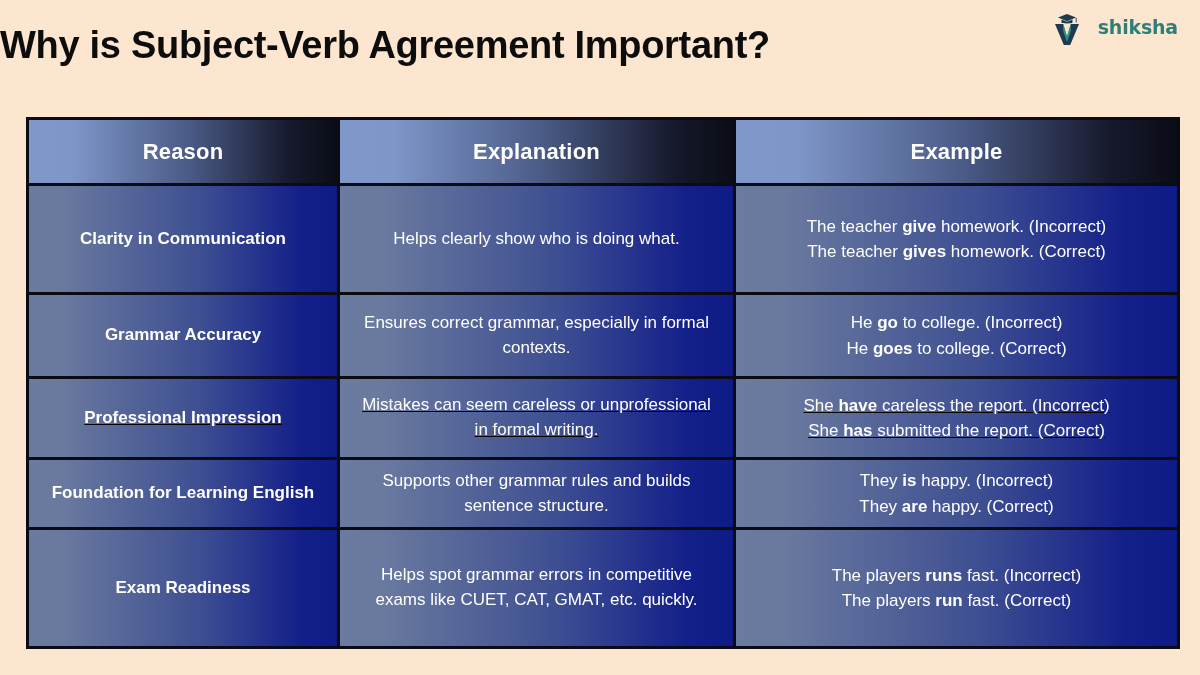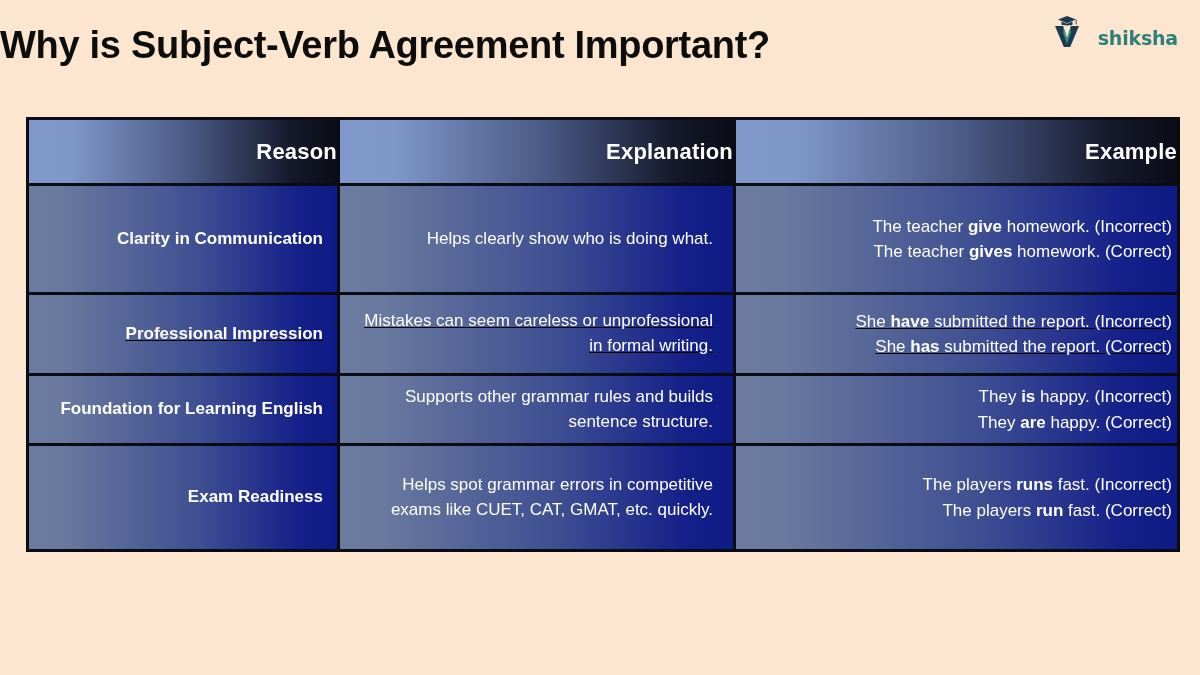--- a/index.html
+++ b/index.html
@@ -14,21 +14,21 @@
     overflow: hidden;
     position: relative;
   }
 
   
   .logo {
     position: absolute;
     top: 12px;
     right: 22px;
     display: flex;
-    align-items: flex-end;
+    align-items: flex-start;
     gap: 16px;
     height: 36px;
   }
   .logo-mark {
     width: 30px;
     height: 34px;
     display: block;
   }
   .logo-word {
     font-family: "DejaVu Sans", sans-serif;
@@ -68,21 +68,20 @@
     width: 100%;
     table-layout: fixed;
     border: 3px solid #0b0b14;
   }
   table.grid td, table.grid th {
     padding: 0;
     vertical-align: middle;
     box-sizing: border-box;
     border-right: 3px solid #0b0b14;
     border-bottom: 3px solid #0b0b14;
-    text-align: right;
   }
   table.grid td:last-child, table.grid th:last-child { border-right: none; }
   table.grid tr:last-child td { border-bottom: none; }
 
   col.c1 { width: 311px; }
   col.c2 { width: 396px; }
   col.c3 { width: 441px; }
 
   
   .hdr {
@@ -120,21 +119,21 @@
     font-weight: normal;
     line-height: 1.5;
     padding: 8px 5px;
   }
   .cell b { font-weight: bold; }
 
   .r-h1 { height: 109px; }
   .r-h2 { height: 84px; }
   .r-h3 { height: 81px; text-decoration: underline; }
   .r-h4 { height: 65px; }
-  .r-h5 { height: 103px; }
+  .r-h5 { height: 116px; }
 </style>
 </head>
 <body>
 
 <div class="logo">
   <span class="logo-mark">
     <svg viewBox="0 0 30 34" width="30" height="34" aria-hidden="true">
 
       <path d="M15 2 L24 5.6 L15 9.2 L6 5.6 Z" fill="#1d3a4f"></path>
       <path d="M9.5 7.4 L9.5 10.6 C9.5 11.8 20.5 11.8 20.5 10.6 L20.5 7.4 L15 9.7 Z" fill="#1d3a4f"></path>
@@ -167,26 +166,34 @@
 
       <tr class="r-h1">
         <td class="cell reason">Clarity in Communication</td>
         <td class="cell expl">Helps clearly show who is doing what.</td>
         <td class="cell exmp">
           <div><span>The teacher </span><b>give</b><span> homework. (Incorrect)</span></div>
           <div><span>The teacher </span><b>gives</b><span> homework. (Correct)</span></div>
         </td>
       </tr>
 
+      <tr class="r-h2">
+        <td class="cell reason">Grammar Accuracy</td>
+        <td class="cell expl">Ensures correct grammar, especially in formal contexts.</td>
+        <td class="cell exmp">
+          <div><span>He </span><b>go</b><span> to college. (Incorrect)</span></div>
+          <div><span>He </span><b>goes</b><span> to college. (Correct)</span></div>
+        </td>
+      </tr>
 
       <tr class="r-h3">
         <td class="cell reason">Professional Impression</td>
         <td class="cell expl">Mistakes can seem careless or unprofessional in formal writing.</td>
         <td class="cell exmp">
-          <div><span>She </span><b>have</b><span> submitted the report. (Incorrect)</span></div>
+          <div><span>She </span><b>have</b><span> careless the report. (Incorrect)</span></div>
           <div><span>She </span><b>has</b><span> submitted the report. (Correct)</span></div>
         </td>
       </tr>
 
       <tr class="r-h4">
         <td class="cell reason">Foundation for Learning English</td>
         <td class="cell expl">Supports other grammar rules and builds sentence structure.</td>
         <td class="cell exmp">
           <div><span>They </span><b>is</b><span> happy. (Incorrect)</span></div>
           <div><span>They </span><b>are</b><span> happy. (Correct)</span></div>

